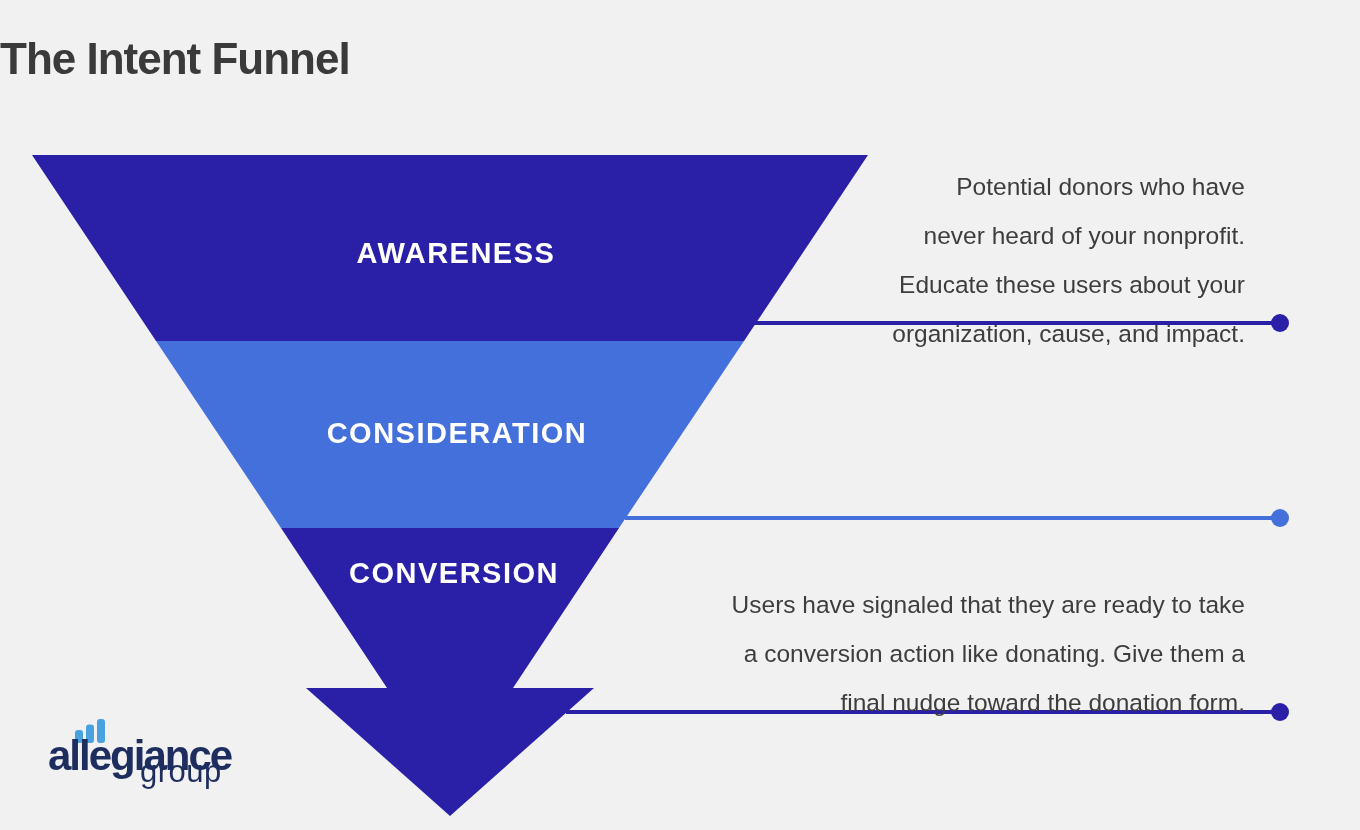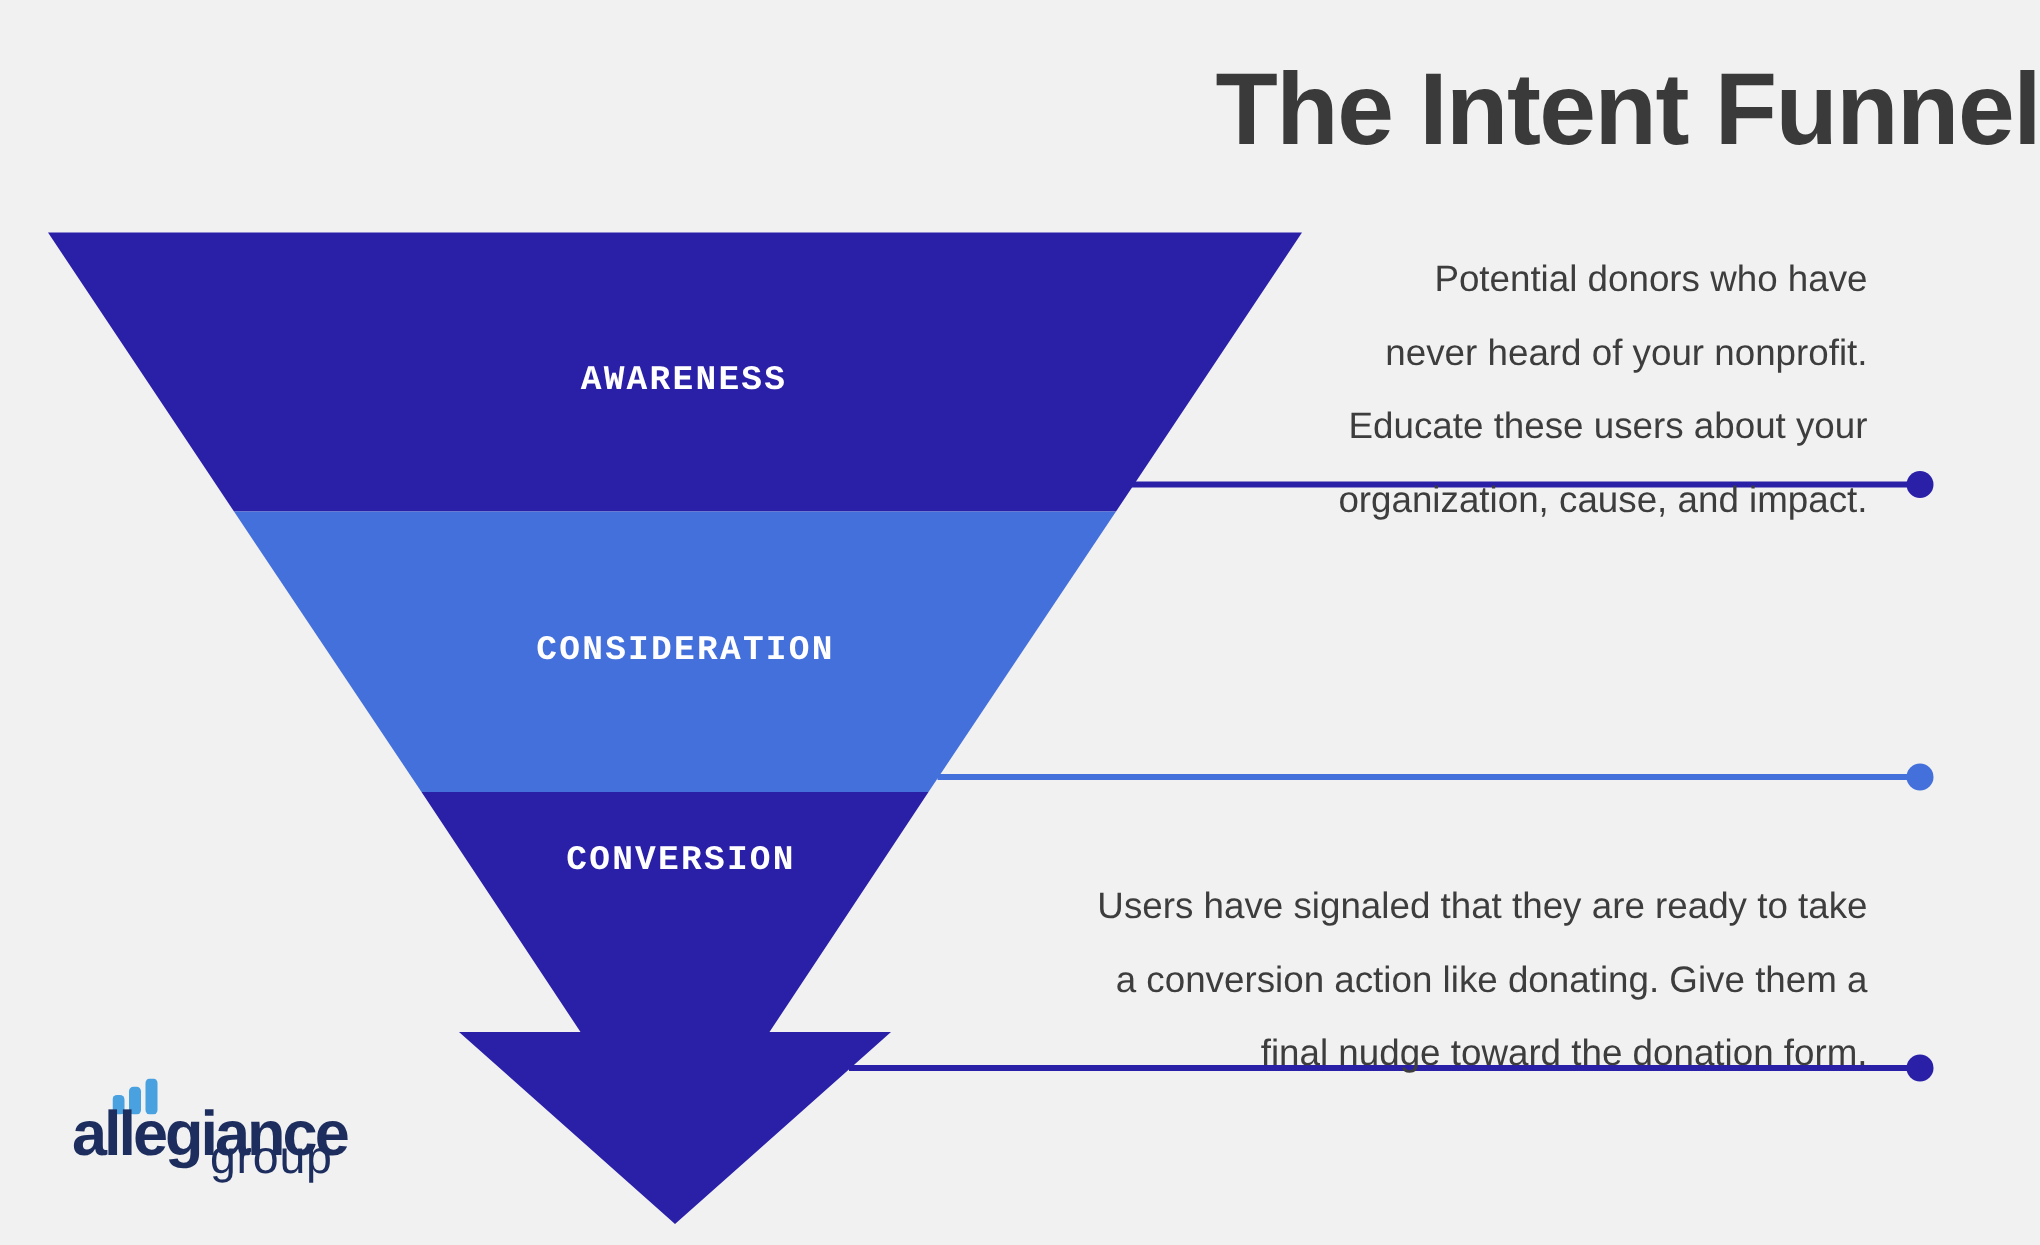--- a/index.html
+++ b/index.html
@@ -7,38 +7,37 @@
   body {
     position: relative;
     background: #f1f1f2;
     font-family: "Liberation Sans", "DejaVu Sans", sans-serif;
   }
   .canvas { position: absolute; inset: 0; }
 
   .page-title {
     position: absolute;
     left: 0; right: 0; top: 34px;
-    text-align: right;
-    font-size: 68px;
+    text-align: left;
+    font-size: 44px;
     font-weight: 700;
     letter-spacing: -1px;
     color: #3a3a3a;
   }
 
   .funnel-svg { position: absolute; left: 0; top: 0; }
 
   .stage-label {
     position: absolute;
     transform: translate(-50%, -50%);
     color: #ffffff;
-    font-size: 23px;
+    font-size: 29px;
     font-weight: 700;
     letter-spacing: 1.5px;
     white-space: nowrap;
-    font-family: Liberation Mono, monospace;
   }
   .label-awareness     { left: 456px; top: 253px; }
   .label-consideration { left: 457px; top: 433px; }
   .label-conversion    { left: 454px; top: 573px; }
 
   .stage-desc {
     position: absolute;
     right: 115px;
     text-align: right;
     color: #3d3d3d;

